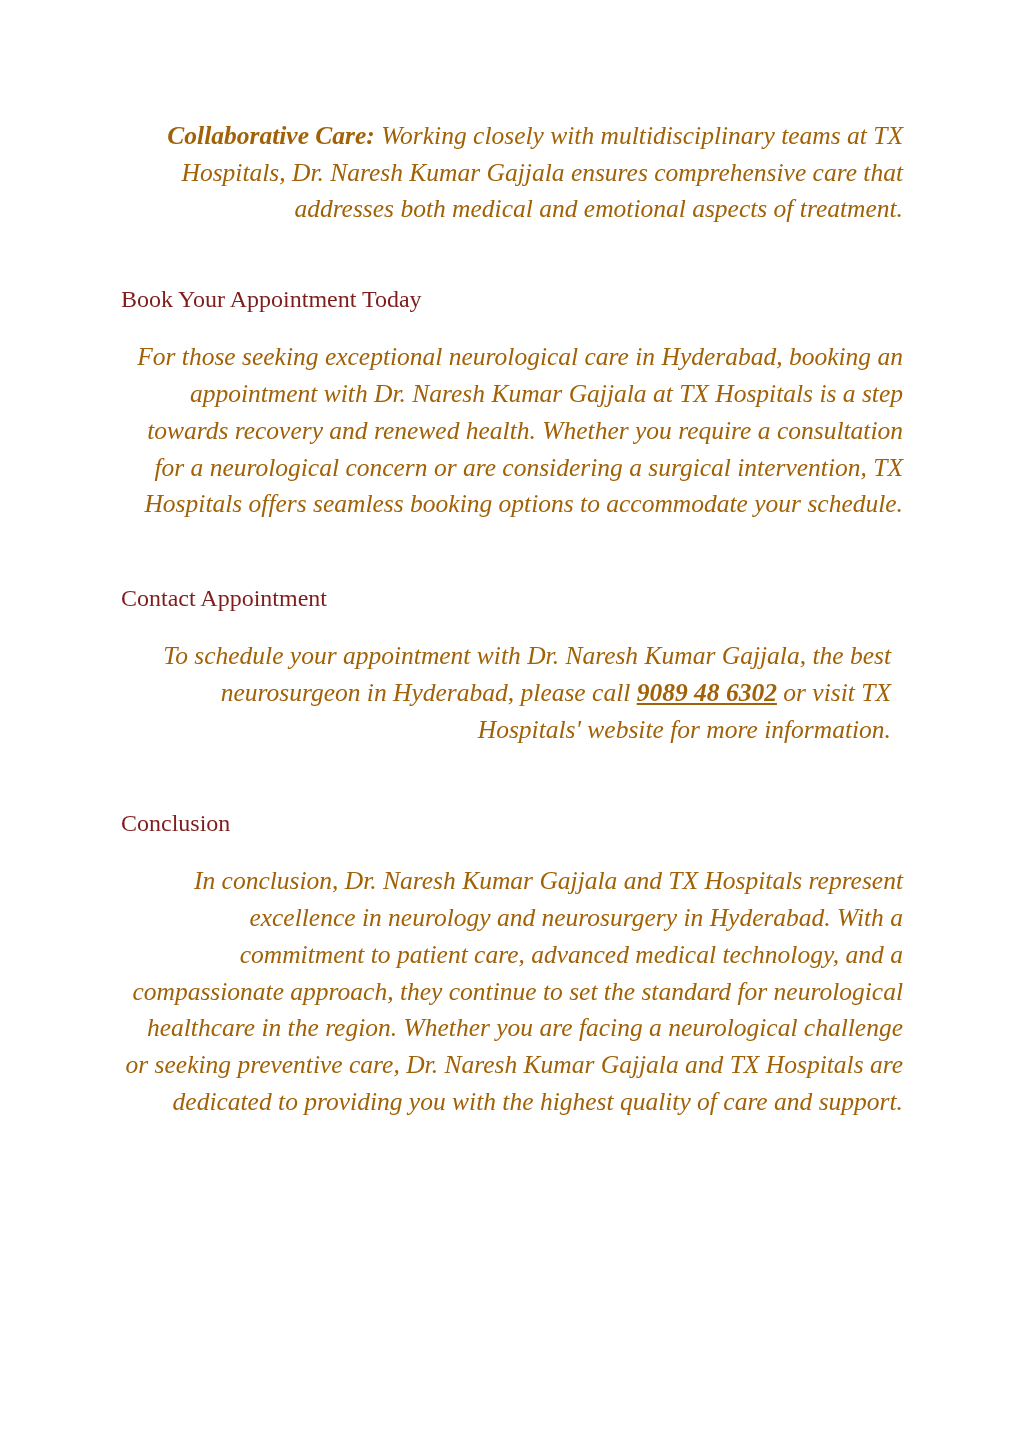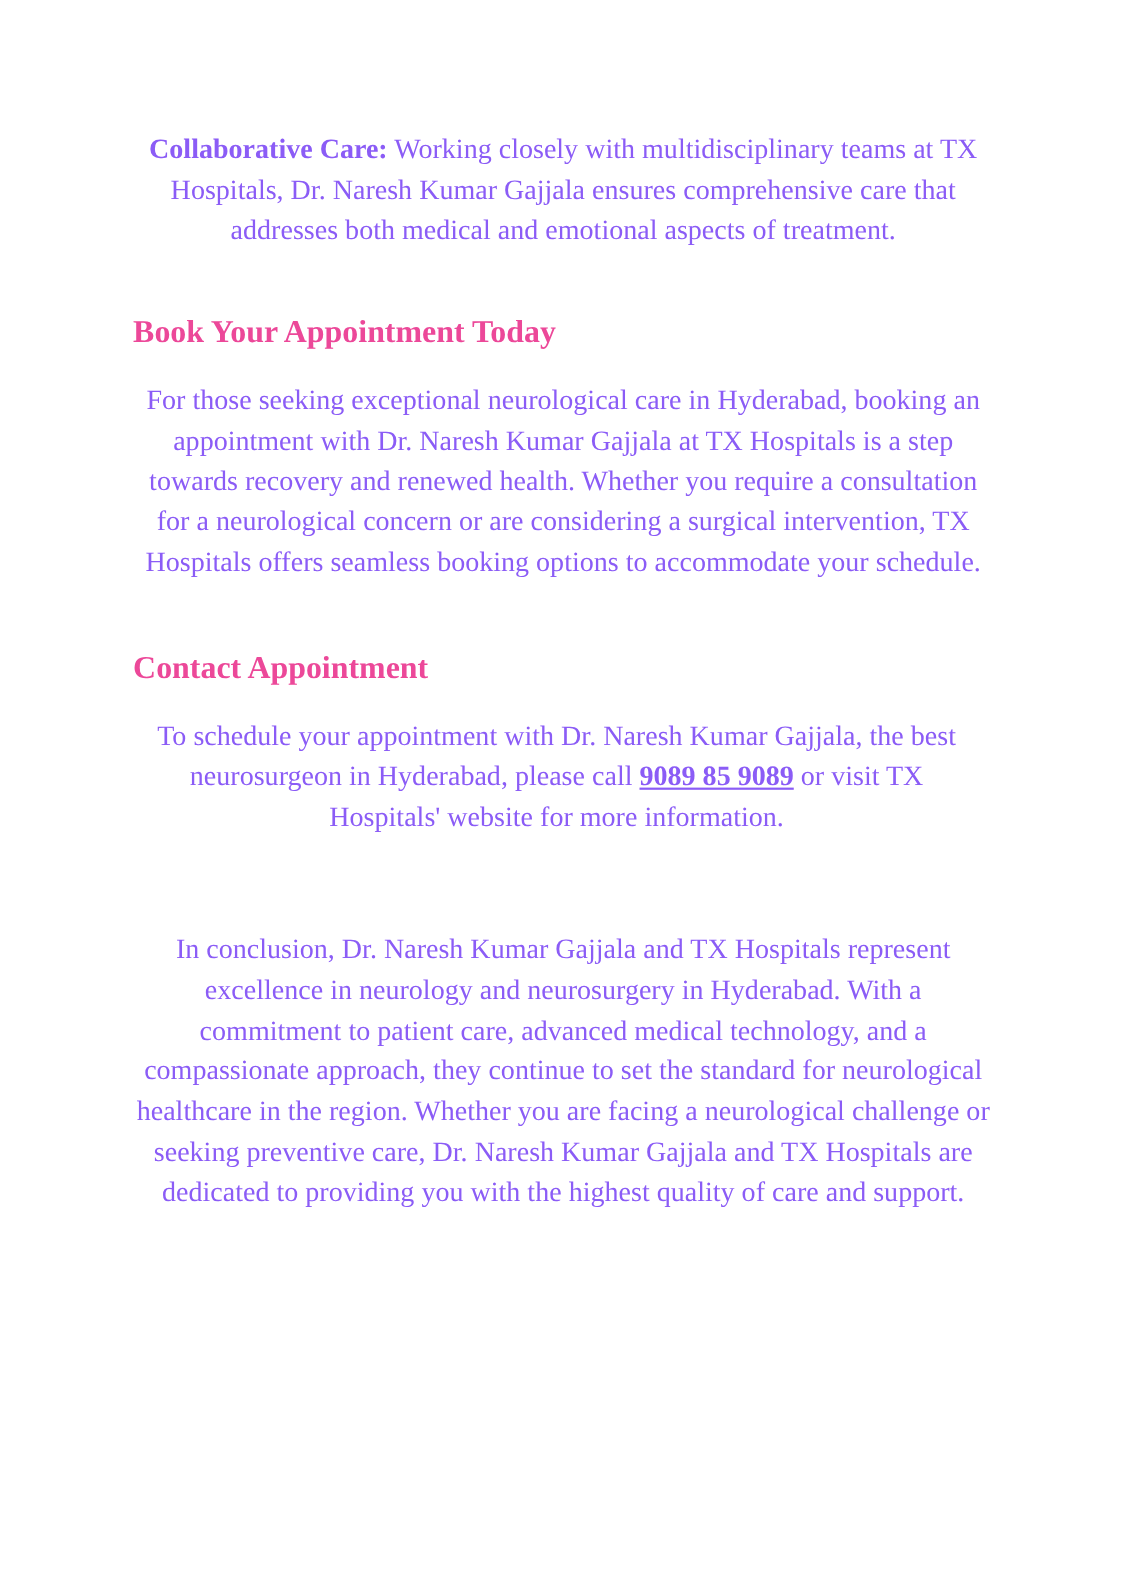--- a/index.html
+++ b/index.html
@@ -26,29 +26,30 @@
   .content {
     position: absolute;
     left: 121px;
     top: 118px;
     width: 782px;
   }
   p.body-para {
     margin: 0 0 0 0;
     font-size: 25.5px;
     line-height: 1.44;
-    text-align: center;
-    color: #8b5cf6;
+    text-align: right;
+    color: #a16207;
+    font-style: italic;
   }
   h2.section-heading {
-    font-size: 29px;
-    font-weight: bold;
+    font-size: 24px;
+    font-weight: normal;
     margin: 0;
     line-height: 1.3;
-    color: #ec4899;
+    color: #7f1d1d;
   }
   .lead-bold {
     font-weight: bold;
   }
   .phone-bold {
     font-weight: bold;
     text-decoration: underline;
   }
   .gap-large { height: 56px; }
   .gap-med { height: 24px; }
@@ -69,21 +70,22 @@
     <div class="gap-large"></div>
 
     <h2 class="section-heading">Book Your Appointment Today</h2>
     <div class="gap-med"></div>
     <p class="body-para block-book">For those seeking exceptional neurological care in Hyderabad, booking an appointment with Dr. Naresh Kumar Gajjala at TX Hospitals is a step towards recovery and renewed health. Whether you require a consultation for a neurological concern or are considering a surgical intervention, TX Hospitals offers seamless booking options to accommodate your schedule.</p>
 
     <div class="gap-para"></div>
 
     <h2 class="section-heading">Contact Appointment</h2>
     <div class="gap-med"></div>
-    <p class="body-para block-contact"><span>To schedule your appointment with Dr. Naresh Kumar Gajjala, the best neurosurgeon in Hyderabad, please call </span><span class="phone-bold">9089 85 9089</span><span> or visit TX Hospitals' website for more information.</span></p>
+    <p class="body-para block-contact"><span>To schedule your appointment with Dr. Naresh Kumar Gajjala, the best neurosurgeon in Hyderabad, please call </span><span class="phone-bold">9089 48 6302</span><span> or visit TX Hospitals' website for more information.</span></p>
 
     <div class="gap-para"></div>
 
+    <h2 class="section-heading">Conclusion</h2>
     <div class="gap-med"></div>
     <p class="body-para block-conclusion">In conclusion, Dr. Naresh Kumar Gajjala and TX Hospitals represent excellence in neurology and neurosurgery in Hyderabad. With a commitment to patient care, advanced medical technology, and a compassionate approach, they continue to set the standard for neurological healthcare in the region. Whether you are facing a neurological challenge or seeking preventive care, Dr. Naresh Kumar Gajjala and TX Hospitals are dedicated to providing you with the highest quality of care and support.</p>
 
   </div>
 </div>
 
 </body></html>

